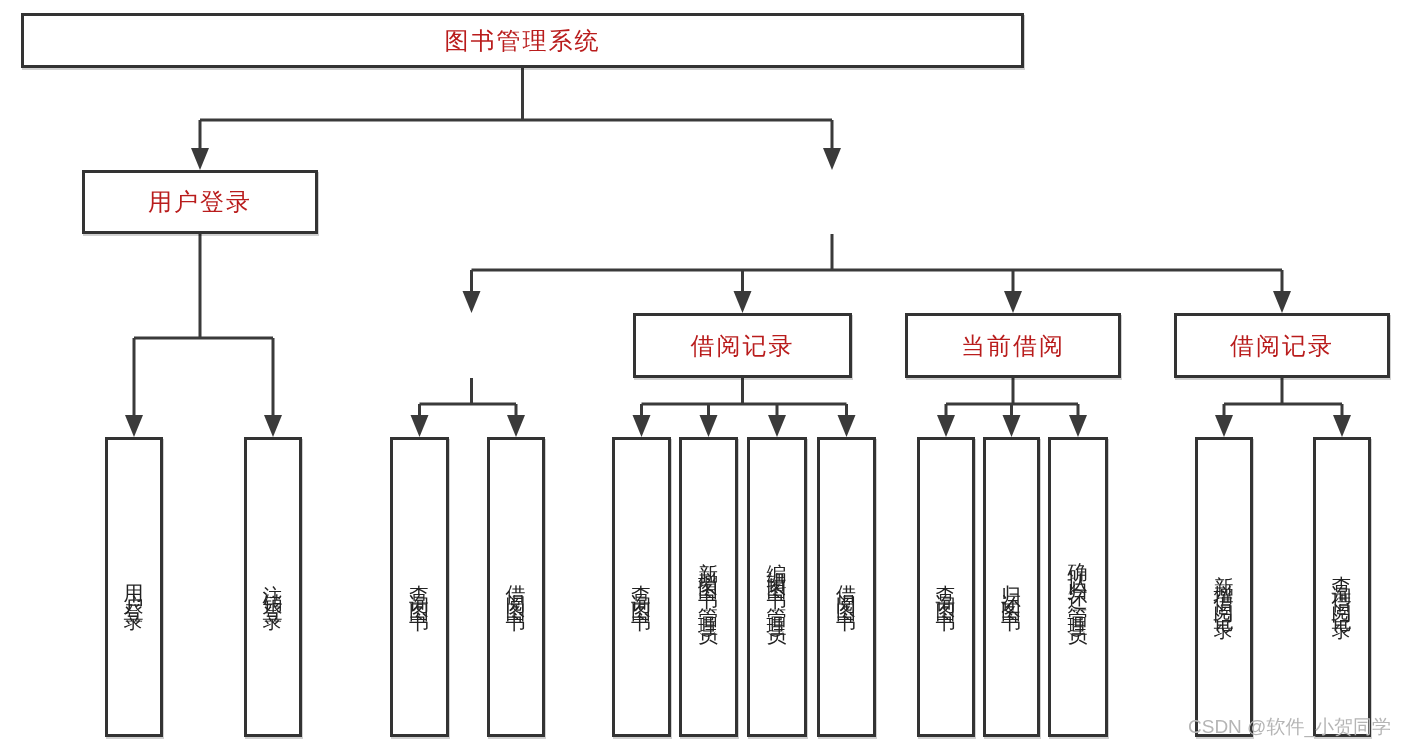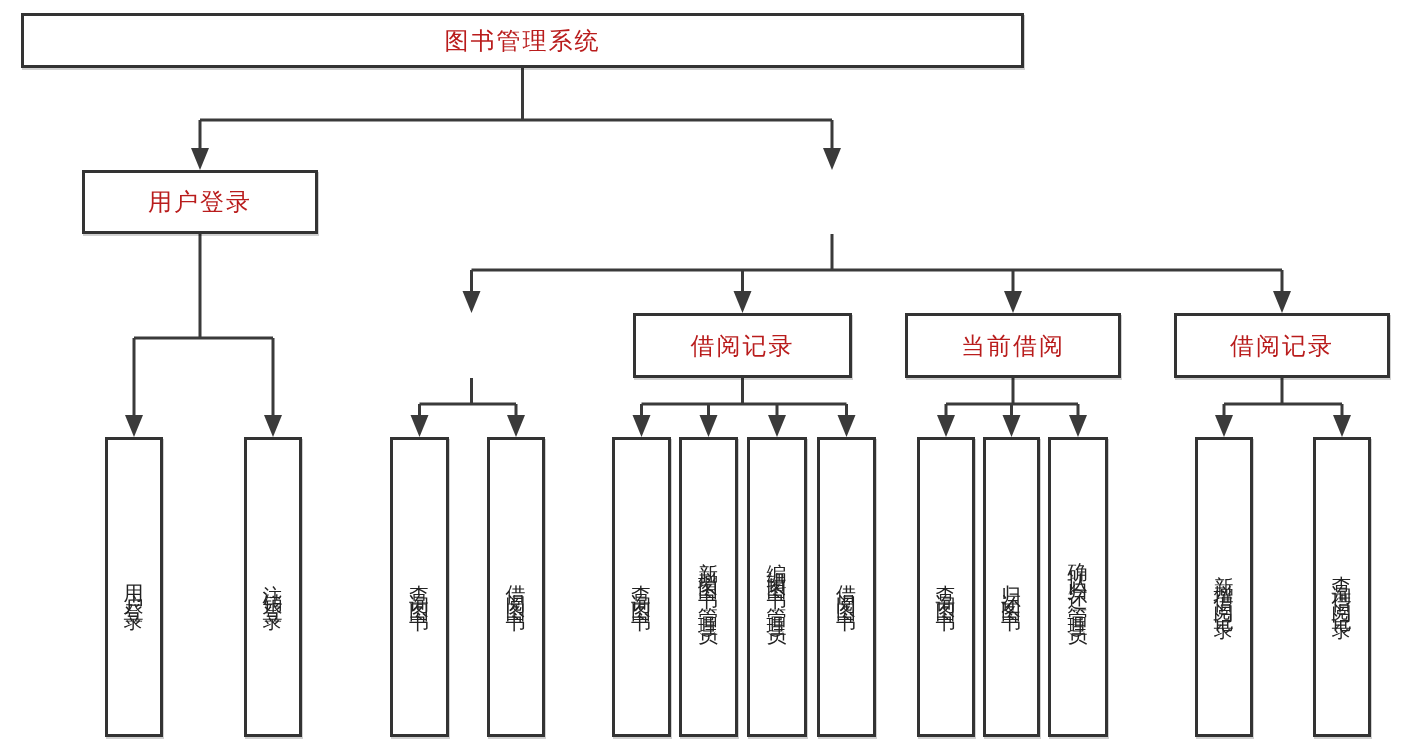--- a/index.html
+++ b/index.html
@@ -156,14 +156,15 @@
     <span class="vlabel">确认归还（管理员）</span>
   </div>
 
   <div class="box" style="left:1195px;top:437px;width:58px;height:300px">
     <span class="vlabel">新增借阅记录</span>
   </div>
   <div class="box" style="left:1313px;top:437px;width:58px;height:300px">
     <span class="vlabel">查询借阅记录</span>
   </div>
 
+  <div id="watermark">CSDN @软件_小贺同学</div>
 
 </div>
 
 </body></html>

